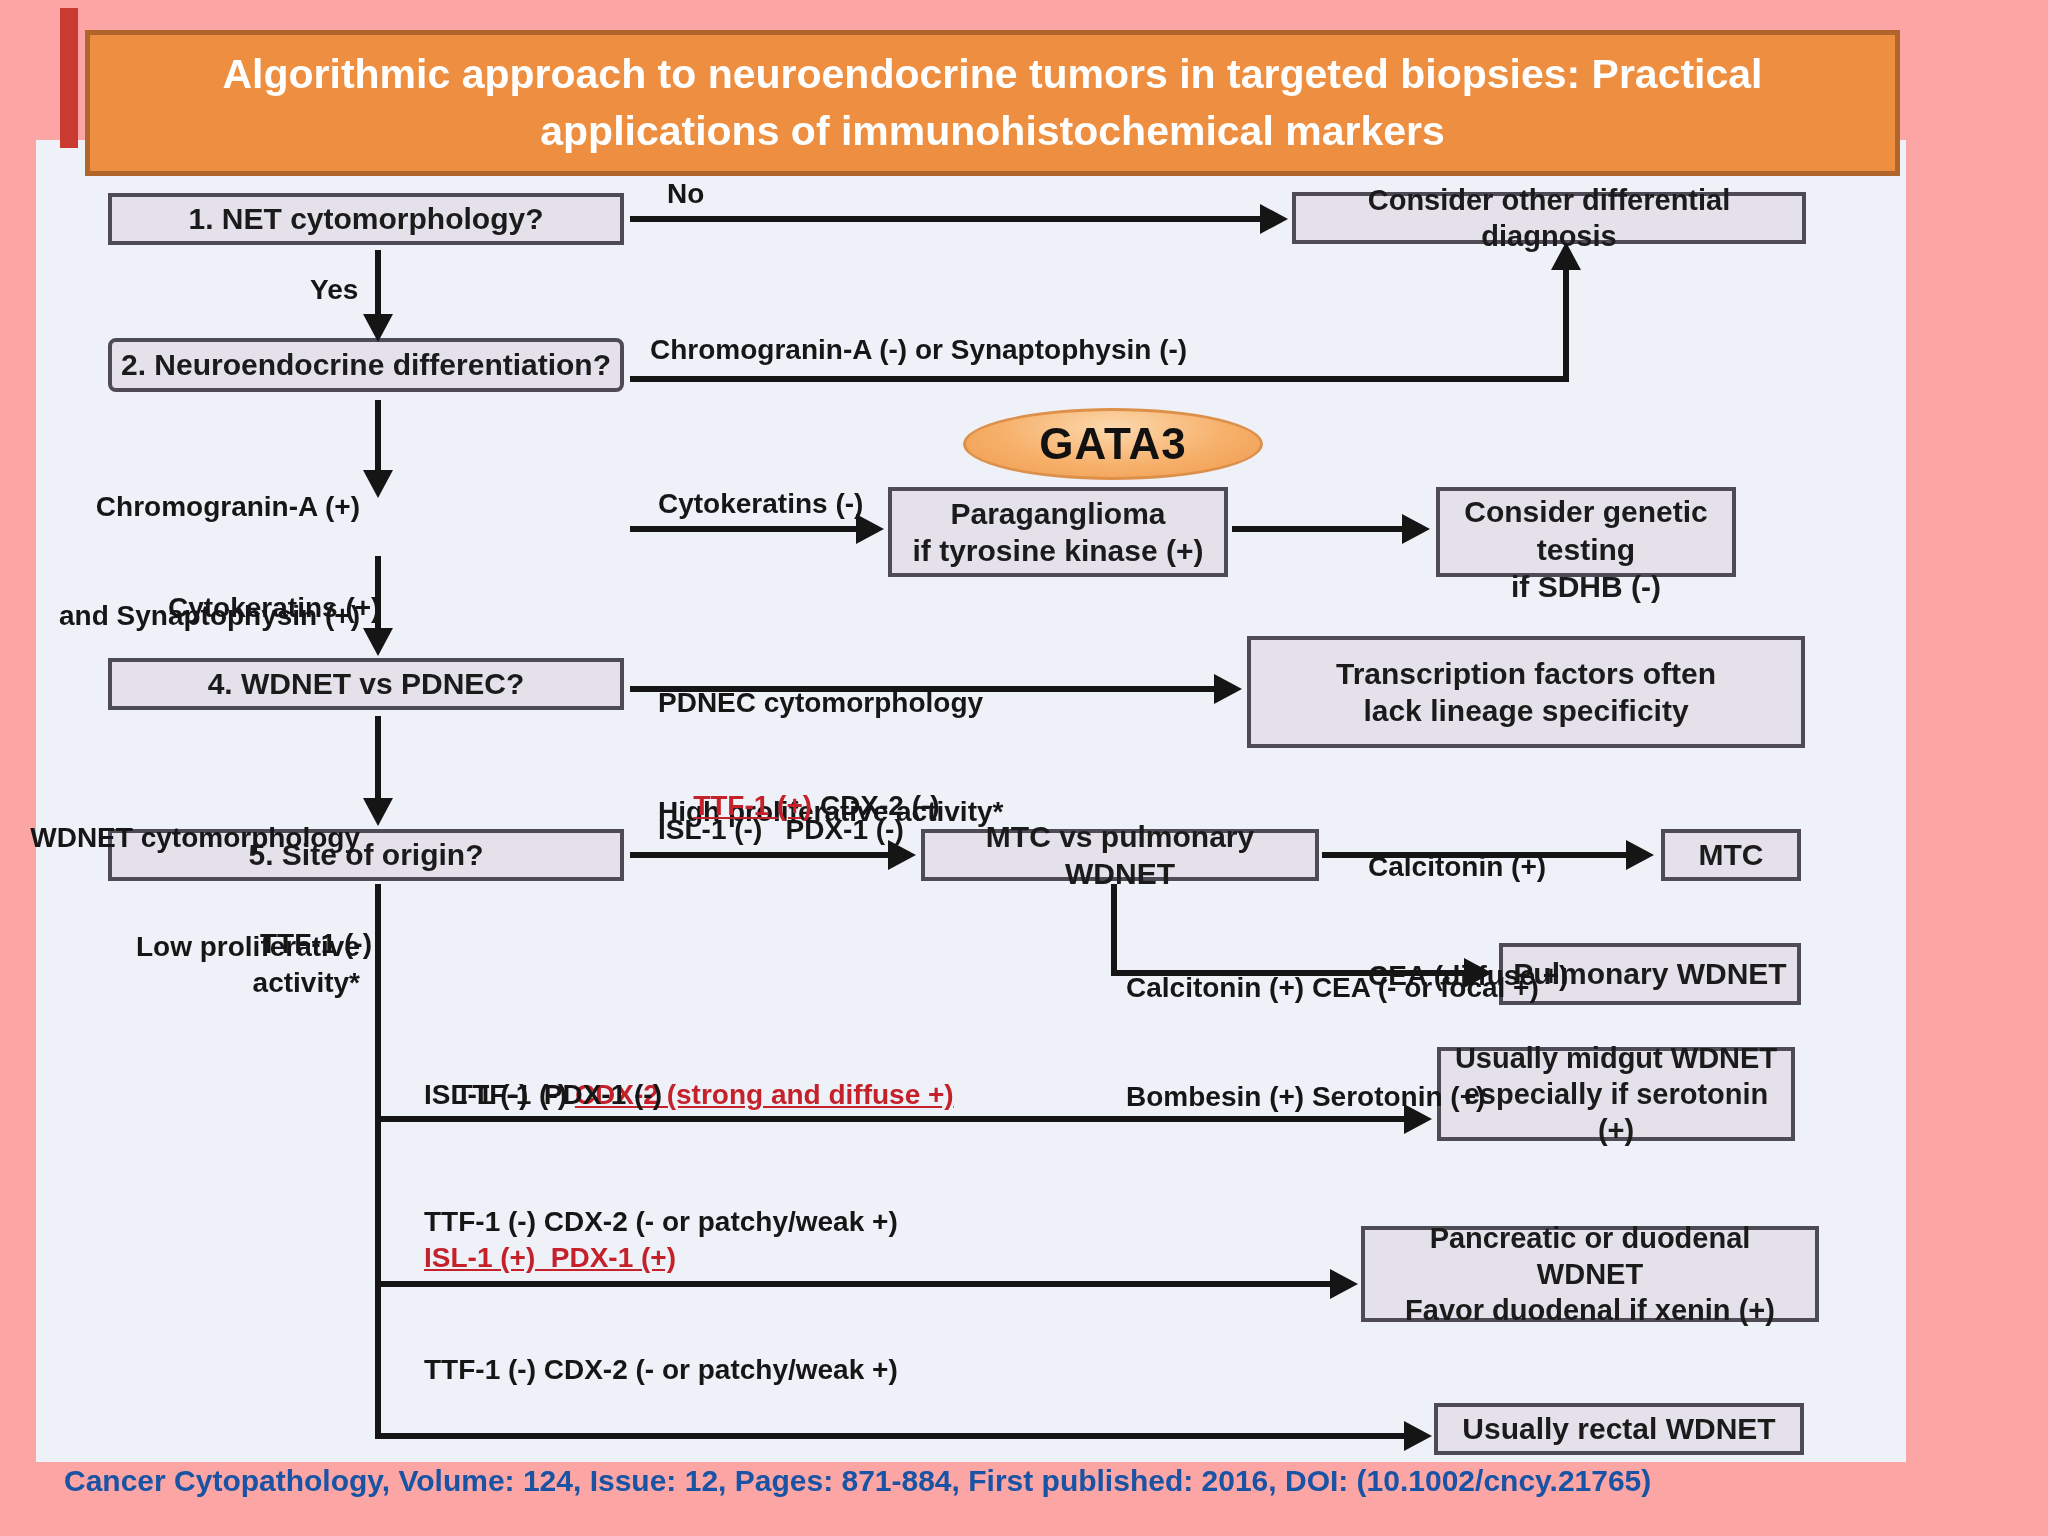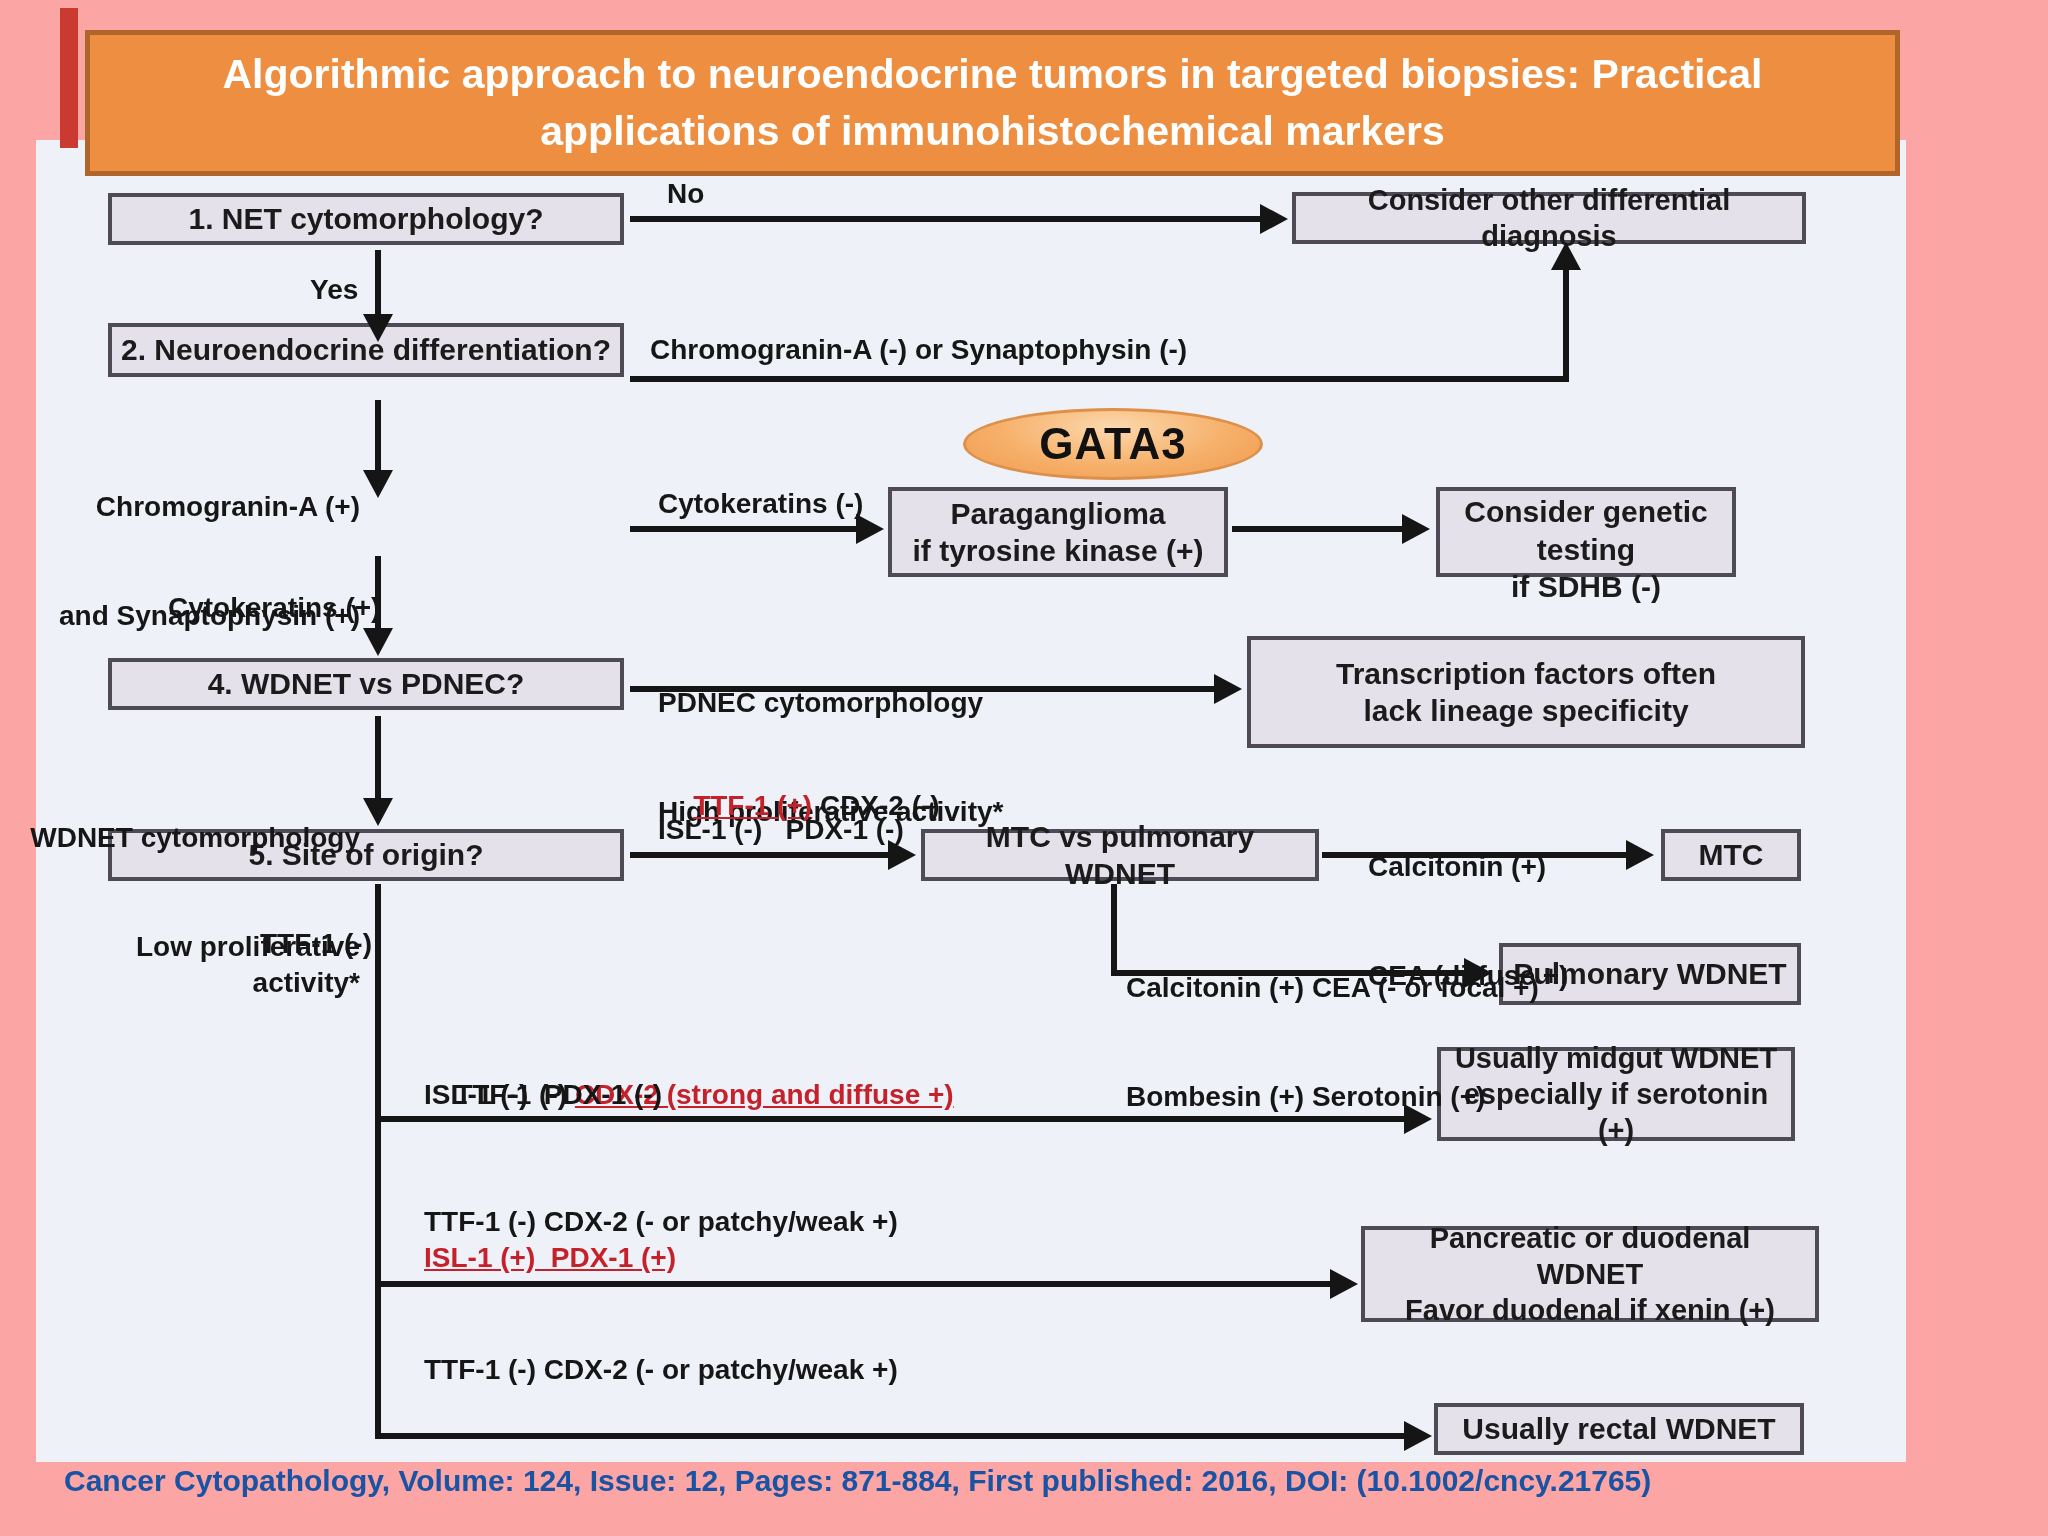--- a/index.html
+++ b/index.html
@@ -45,21 +45,21 @@
   <div class="canvas"></div>
   <div class="red-accent"></div>
 
   <div class="banner">
     <div class="t">Algorithmic approach to neuroendocrine tumors in targeted biopsies: Practical applications of immunohistochemical markers</div>
   </div>
 
   <div class="box" style="left:108px; top:193px; width:516px; height:52px;">
       <span>1. NET cytomorphology?</span>
     </div>
-  <div class="box" style="left:108px; top:323px; width:516px; height:54px;">
+  <div class="box" style="left:108px; top:338px; width:516px; height:54px;border-radius:8px;">
       <span>2. Neuroendocrine differentiation?</span>
     </div>
   <div class="box" style="left:108px; top:658px; width:516px; height:52px;">
       <span>4. WDNET vs PDNEC?</span>
     </div>
   <div class="box" style="left:108px; top:829px; width:516px; height:52px;">
       <span>5. Site of origin?</span>
     </div>
 
   <div class="box" style="left:1292px; top:192px; width:514px; height:52px; font-size:29px;">

